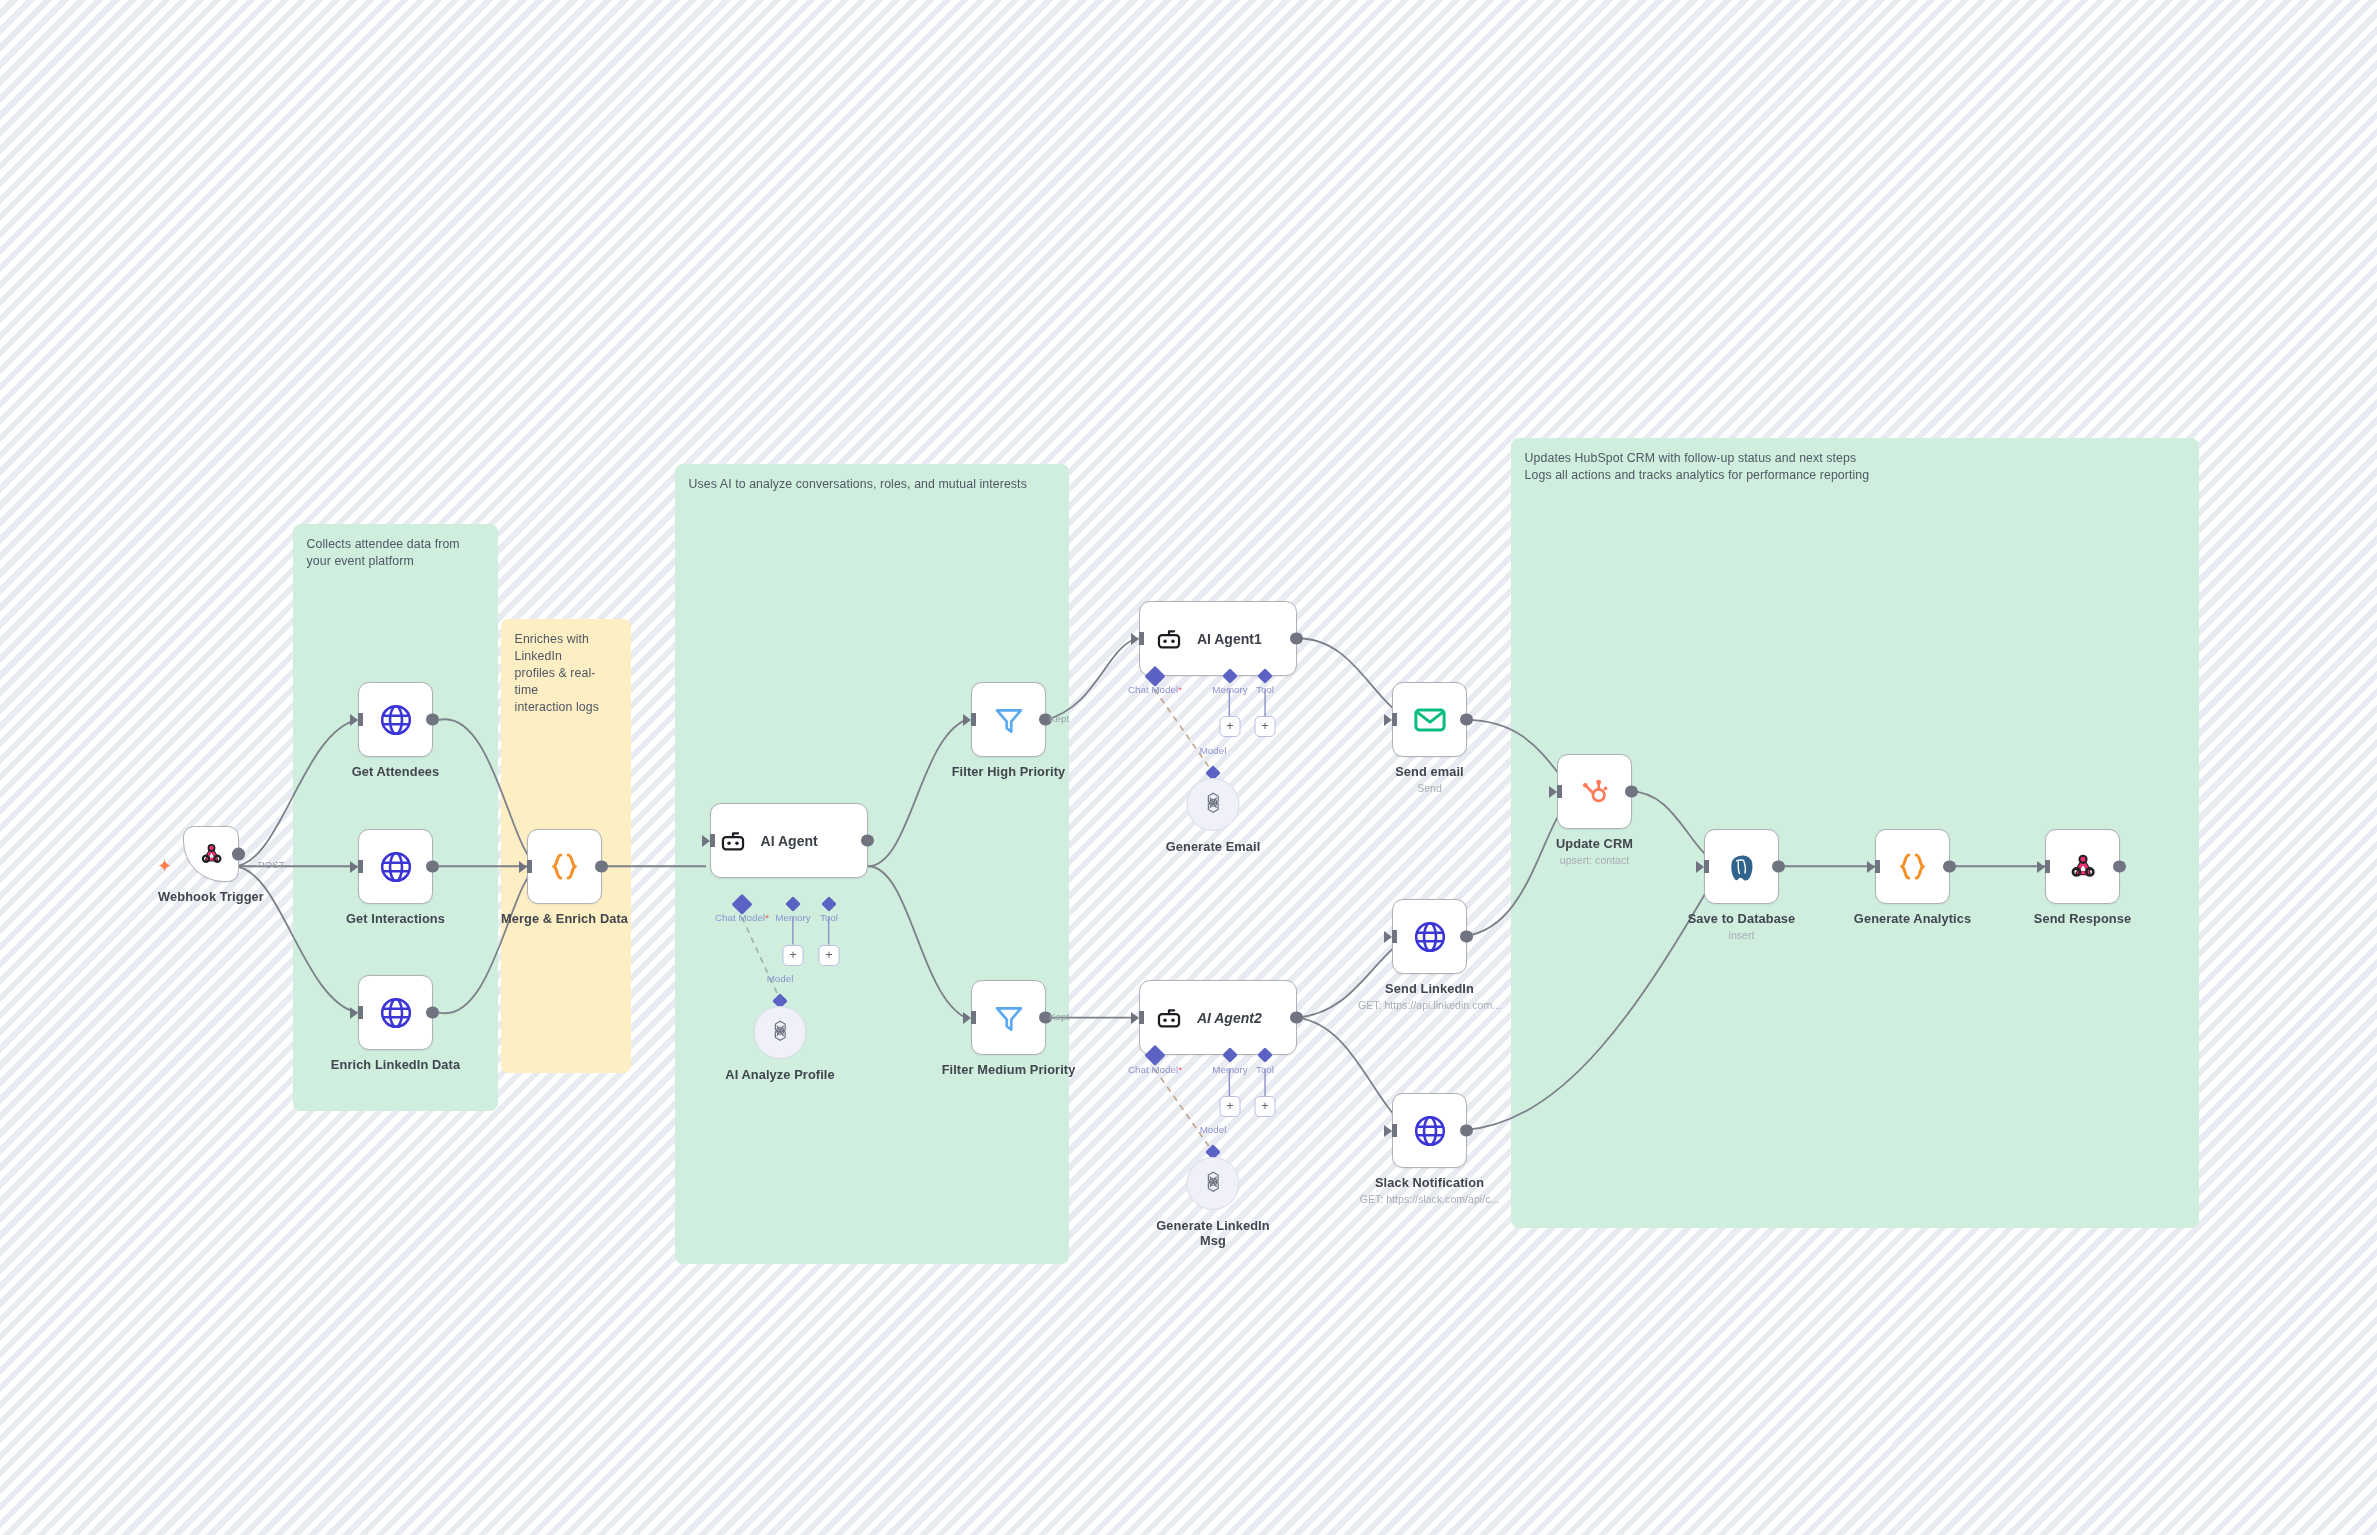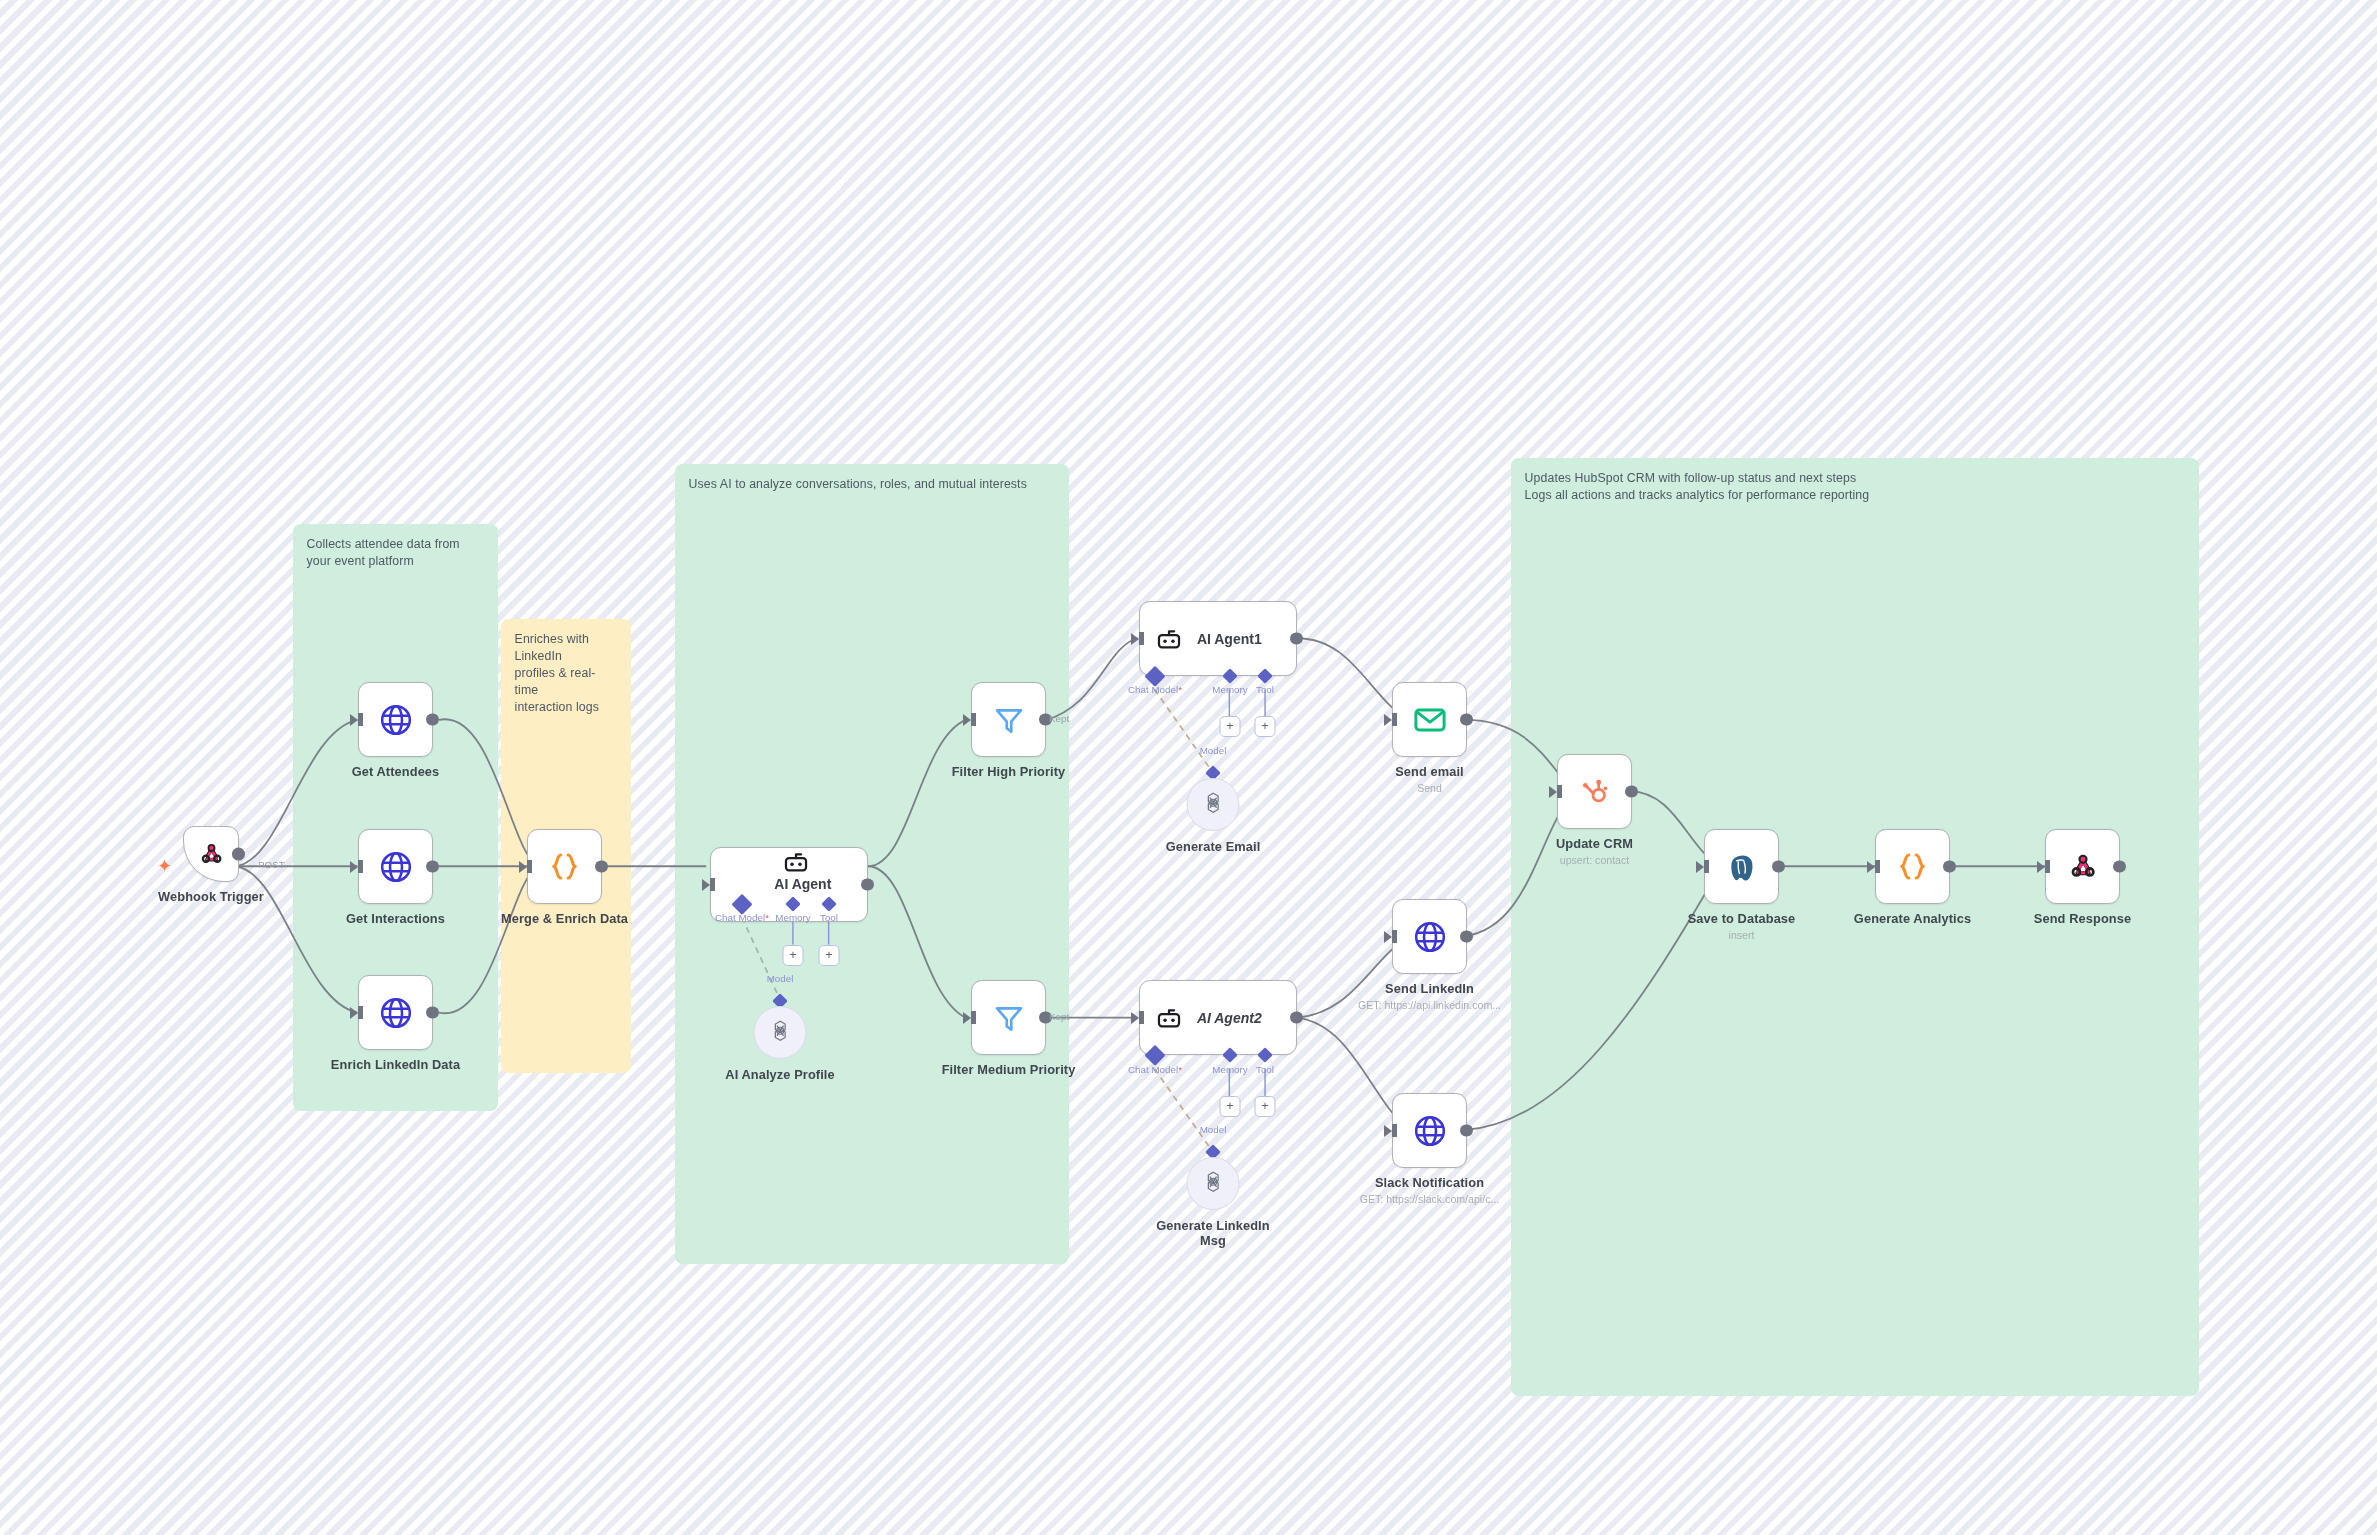--- a/index.html
+++ b/index.html
@@ -169,21 +169,21 @@
     <div class="sticky-text">Enriches with LinkedIn
 profiles &amp; real-time
 interaction logs</div>
   </div>
 
   <div class="sticky green" style="left:675px; top:464px; width:394px; height:800px;">
     <div class="sticky-text">Uses AI to analyze conversations, roles, and mutual interests</div>
   </div>
 
 
-  <div class="sticky green" style="left:1511px; top:458px; width:688px; height:938px;">
+  <div class="sticky green" style="left:1511px; top:438px; width:688px; height:790px;">
     <div class="sticky-text">Updates HubSpot CRM with follow-up status and next steps
 Logs all actions and tracks analytics for performance reporting</div>
   </div>
 
   <svg id="edges" viewBox="0 0 2794 1805">
     <g fill="none" stroke="#7b8089" stroke-width="2.1">
 
       <path d="M274,1018 C330,1018 355,860 420,846"></path>
       <path d="M274,1018 L420,1018"></path>
       <path d="M274,1018 C330,1018 355,1176 420,1190"></path>
@@ -307,21 +307,21 @@
       <svg width="37" height="37" viewBox="0 0 24 24" fill="none" stroke="#f59128" stroke-width="2" stroke-linecap="round">
         <path d="M9.6 4.5 C7 4.5 7.6 10.2 5.3 12 C7.6 13.8 7 19.5 9.6 19.5"></path>
         <path d="M14.4 4.5 C17 4.5 16.4 10.2 18.7 12 C16.4 13.8 17 19.5 14.4 19.5"></path>
       </svg>
     </span>
     <span class="port in"></span>
     <span class="port out"></span>
     <span class="node-title">Merge &amp; Enrich Data</span>
   </div>
 
-  <div class="node wide" style="left:710px; top:847px; width:158px; height:75px; padding-left:14px;flex-direction:column;">
+  <div class="node wide" style="left:710px; top:803px; width:158px; height:75px; padding-left:8px;">
     <span class="glyph">
       <svg width="28" height="28" viewBox="0 0 24 24" fill="none" stroke="#1b1d22" stroke-width="1.9" stroke-linejoin="round">
         <rect x="3.4" y="8.6" width="17.2" height="10.6" rx="2.6"></rect>
         <path d="M12 8.6 V5.4 H16.4" stroke-linecap="round"></path>
         <circle cx="8.6" cy="14" r="1.5" fill="#1b1d22" stroke="none"></circle>
         <circle cx="15.4" cy="14" r="1.5" fill="#1b1d22" stroke="none"></circle>
       </svg>
     </span>
     <span class="agent-label">AI Agent</span>
     <span class="port in"></span>

